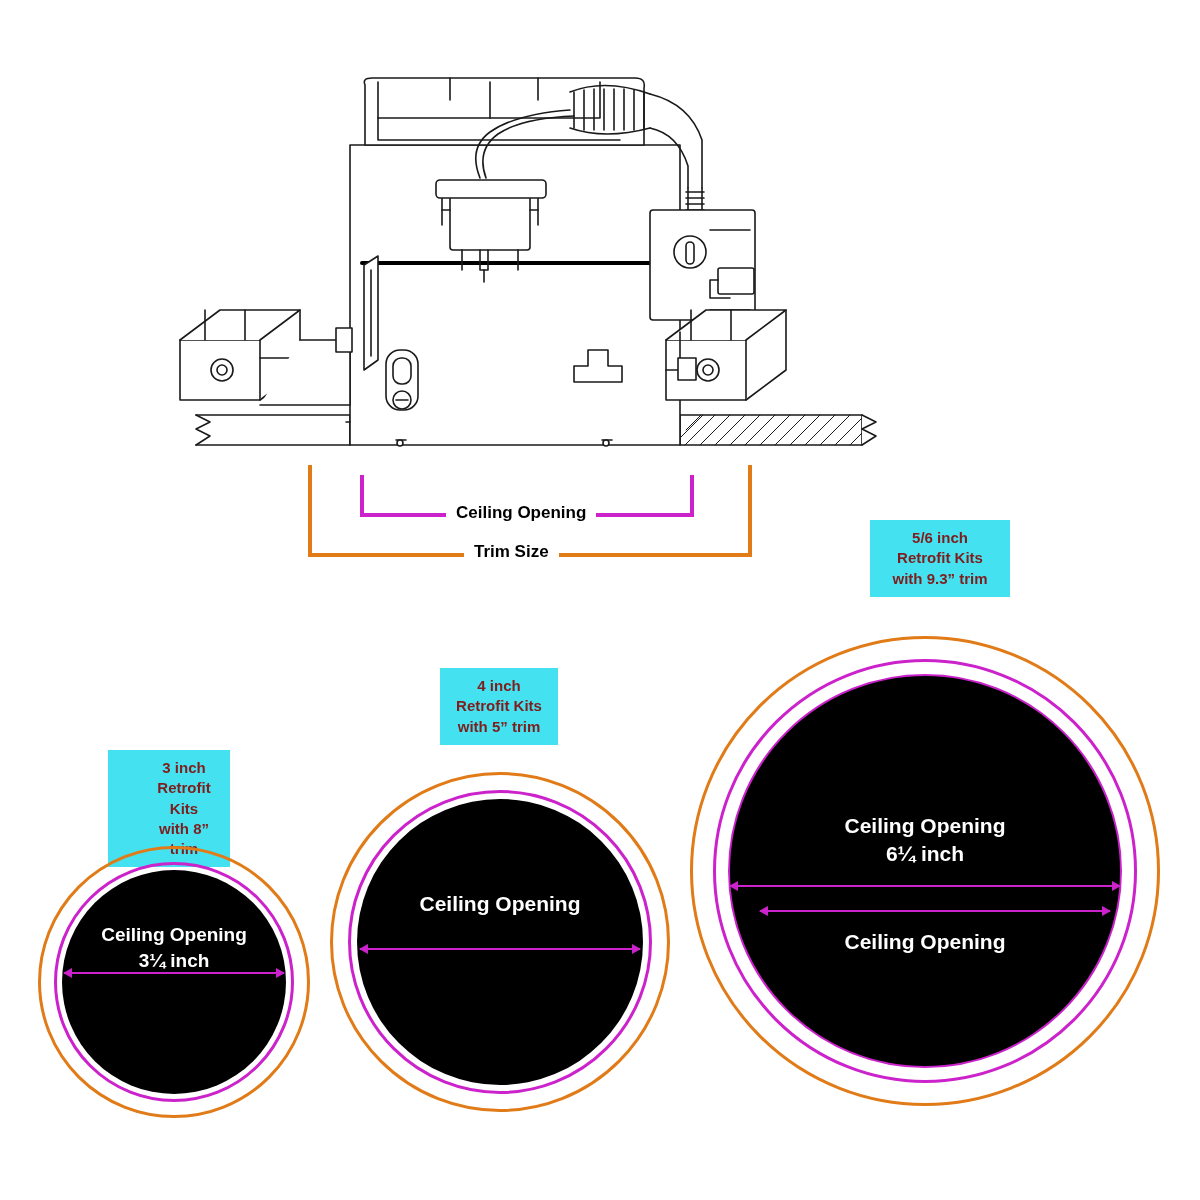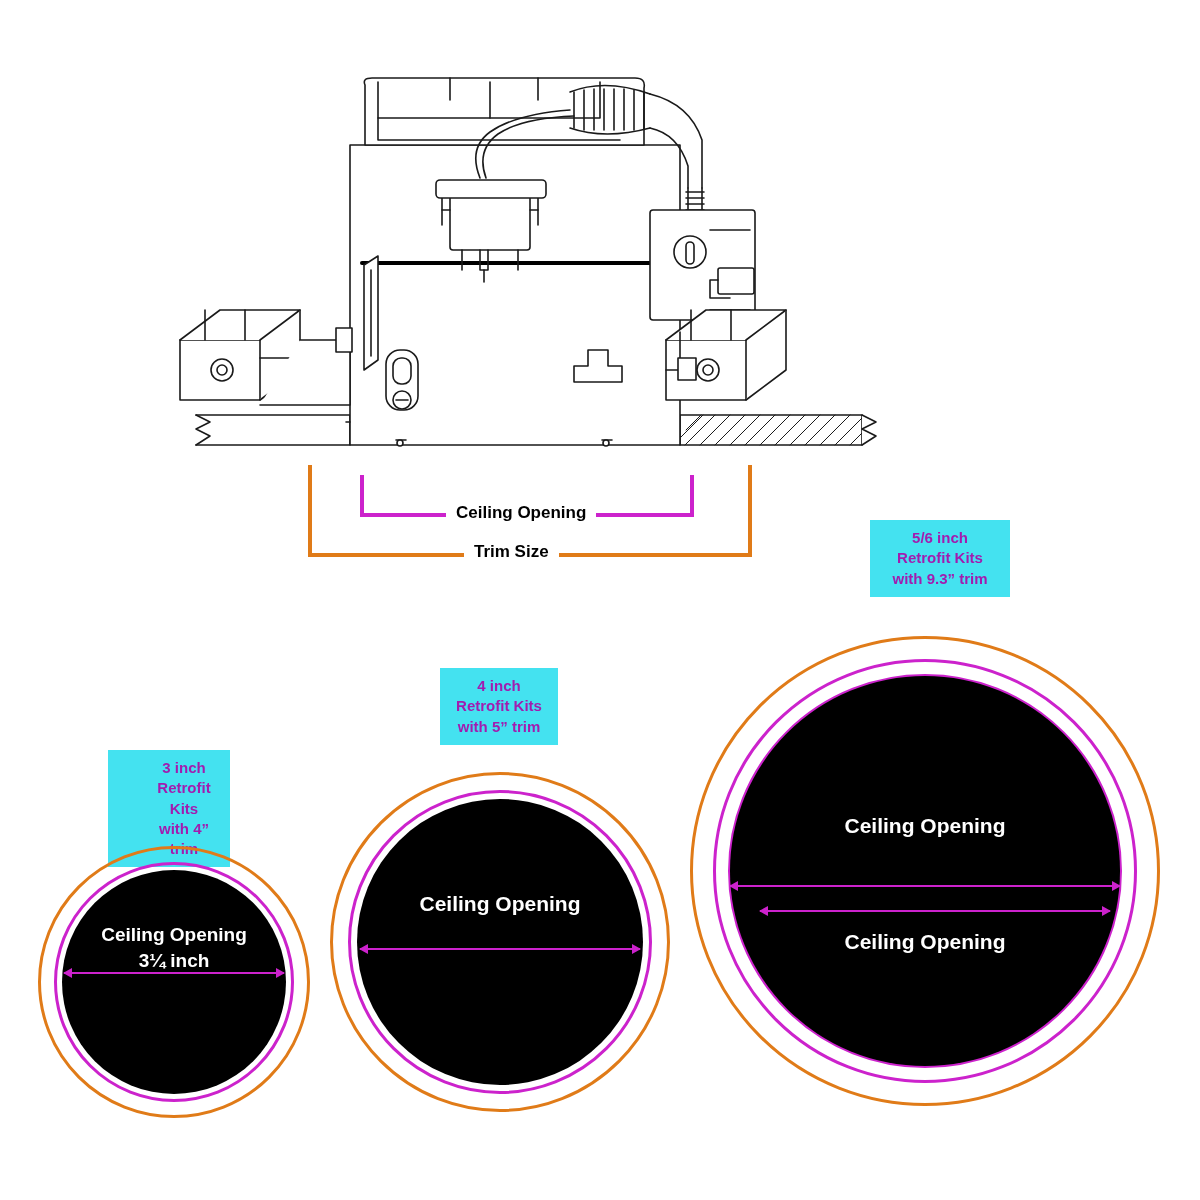--- a/index.html
+++ b/index.html
@@ -14,21 +14,21 @@
   
   .dimlabel{position:absolute;font-weight:bold;font-size:17px;color:#000;
             background:#fff;padding:0 10px;white-space:nowrap;}
 
   
   .group{position:absolute;}
   .ring{position:absolute;border-radius:50%;box-sizing:border-box;}
   .ring.trim{border:3px solid #E07B18;}
   .ring.open{border:3px solid #CC22CC;}
   .ring.fill{background:#000;}
-  .tag{position:absolute;background:#44E2F0;color:#a21caf;font-weight:bold;
+  .tag{position:absolute;background:#44E2F0;color:#7f1d1d;font-weight:bold;
        font-size:15px;line-height:1.35;text-align:center;padding:8px 10px;
        box-sizing:border-box;}
   .calloutbox{position:absolute;color:#ffffff;font-weight:bold;text-align:center;
               font-size:19px;line-height:1.35;white-space:nowrap;}
   .arrow{position:absolute;height:2px;background:#CC22CC;}
   .arrow:before,.arrow:after{content:"";position:absolute;top:-4px;
         width:0;height:0;border-top:5px solid transparent;border-bottom:5px solid transparent;}
   .arrow:before{left:-1px;border-right:9px solid #CC22CC;}
   .arrow:after{right:-1px;border-left:9px solid #CC22CC;}
 </style>
@@ -133,21 +133,21 @@
 
     <path d="M310 15 L310 105 L750 105 L750 15" fill="none" stroke="#E07B18" stroke-width="4"></path>
   </svg>
   <div class="dimlabel" style="left:446px;top:503px">Ceiling Opening</div>
   <div class="dimlabel" style="left:464px;top:542px">Trim Size</div>
 
   <div class="group" style="left:38px;top:750px;width:280px;height:370px">
     <div class="tag" style="left:70px;top:0px;width:122px;padding-left:40px;">
       <div>3 inch</div>
       <div>Retrofit Kits</div>
-      <div>with 4” trim</div>
+      <div>with 8” trim</div>
     </div>
     <div class="ring trim" style="left:0px;top:96px;width:272px;height:272px"></div>
     <div class="ring open" style="left:16px;top:112px;width:240px;height:240px"></div>
     <div class="ring fill" style="left:24px;top:120px;width:224px;height:224px"></div>
     <div class="calloutbox" style="left:0px;top:172px;width:272px;">
       <div>Ceiling Opening</div>
       <div>3¼ inch</div>
     </div>
     <div class="arrow" style="left:26px;top:222px;width:220px;"></div>
   </div>
@@ -172,20 +172,21 @@
       <div>5/6 inch</div>
       <div>Retrofit Kits</div>
       <div>with 9.3” trim</div>
     </div>
     <div class="ring trim" style="left:0px;top:116px;width:470px;height:470px"></div>
     <div class="ring open" style="left:23px;top:139px;width:424px;height:424px"></div>
     <div class="ring open" style="left:38px;top:154px;width:394px;height:394px"></div>
     <div class="ring fill" style="left:40px;top:156px;width:390px;height:390px"></div>
     <div class="calloutbox" style="left:0px;top:292px;width:470px;font-size:21px;">
       <div>Ceiling Opening</div>
+      <div>6¼ inch</div>
     </div>
     <div class="arrow" style="left:40px;top:365px;width:390px;"></div>
     <div class="arrow" style="left:70px;top:390px;width:350px;"></div>
     <div class="calloutbox" style="left:0px;top:408px;width:470px;font-size:21px;">
       <div>Ceiling Opening</div>
     </div>
   </div>
 
 </div>
 

